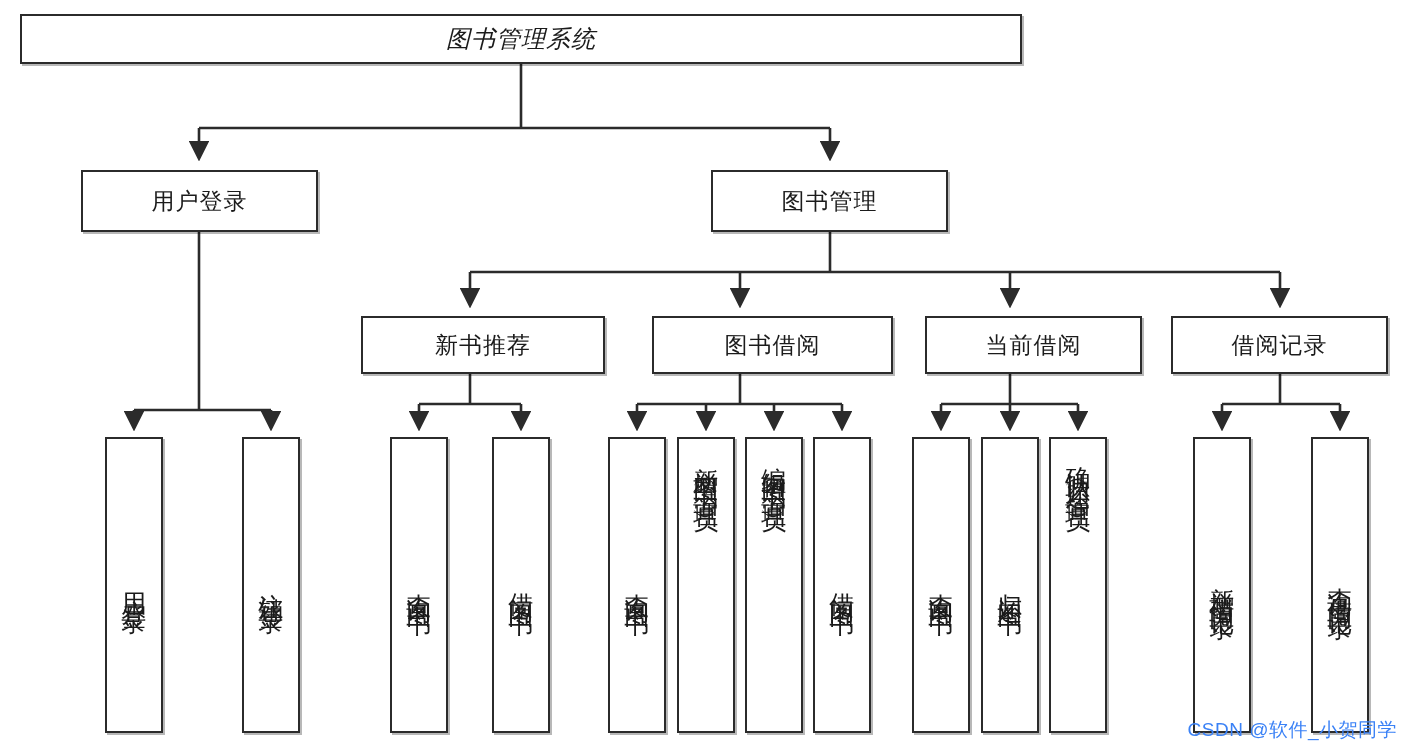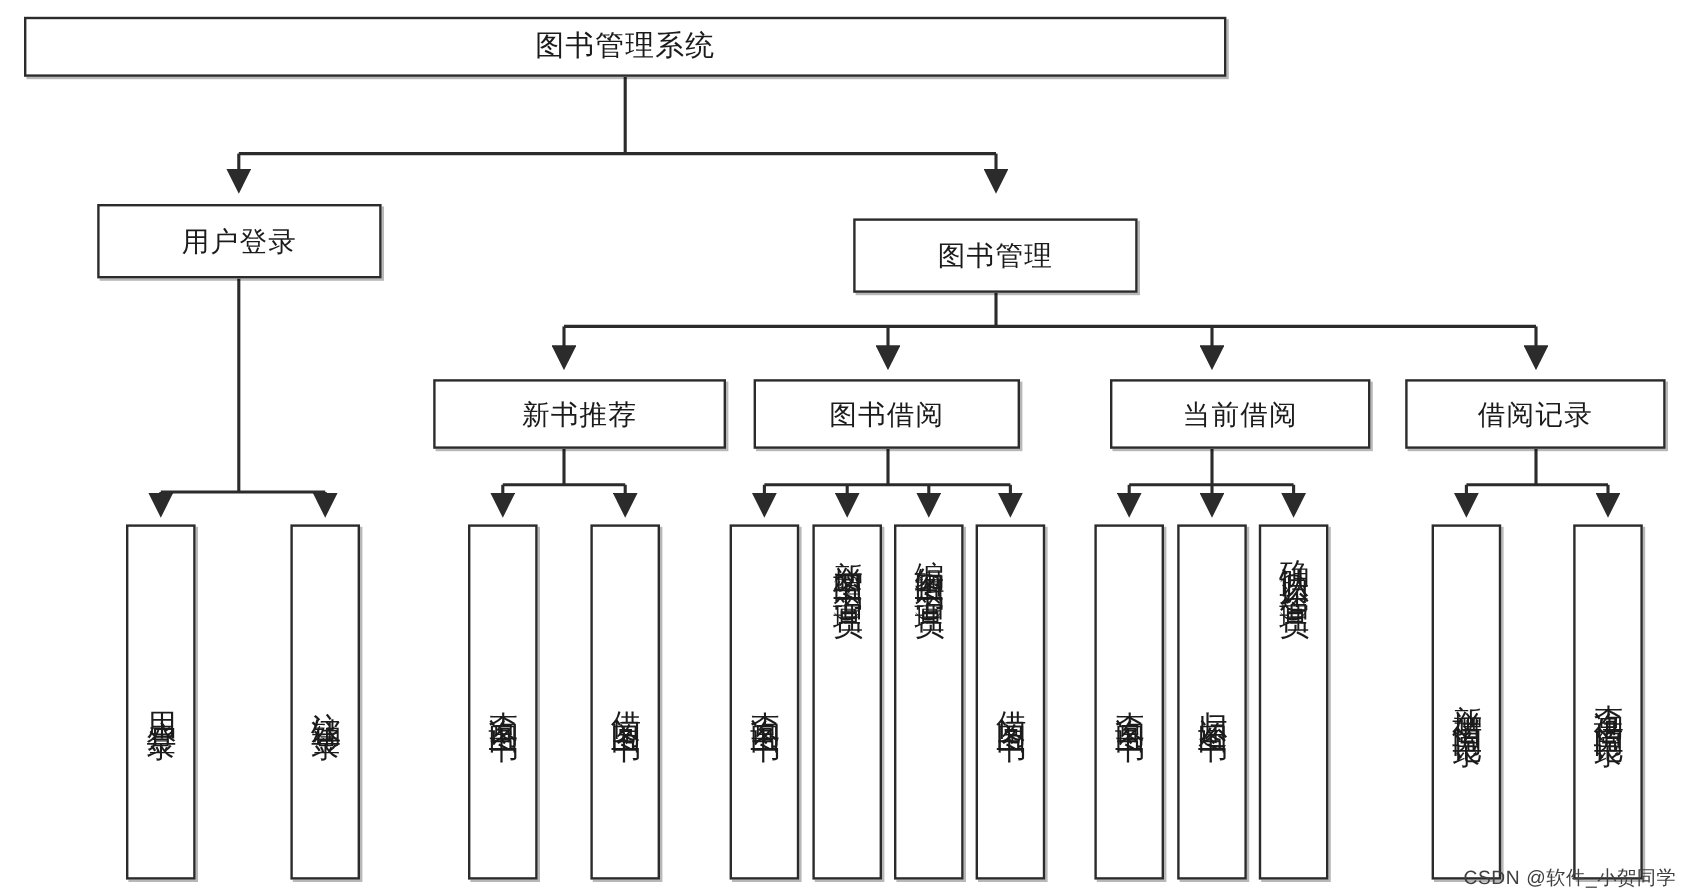--- a/index.html
+++ b/index.html
@@ -40,20 +40,21 @@
     letter-spacing: 1px;
     white-space: nowrap;
     line-height: 1.05;
   }
   
   .node.horiz .label {
     font-size: 23px;
   }
   .node.root .label {
     font-size: 24px;
+    font-style: italic;
   }
   
   .node.vert {
     align-items: flex-start;
     justify-content: center;
     padding-top: 8px;
   }
   .node.vert .label {
     writing-mode: vertical-rl;
     text-orientation: upright;
@@ -62,22 +63,22 @@
     white-space: nowrap;
   }
   .node.vert.centered {
     align-items: center;
     padding-top: 0;
   }
   .watermark {
     position: absolute;
     right: 8px;
     bottom: 4px;
-    font-size: 16px;
-    color: #404040;
+    font-size: 19px;
+    color: #3b82f6;
     white-space: nowrap;
     letter-spacing: 0.5px;
   }
 </style>
 </head>
 <body>
 
 <div id="canvas">
 
   <svg class="connectors" viewBox="0 0 1405 747" xmlns="http://www.w3.org/2000/svg">
@@ -130,28 +131,28 @@
     </g>
   </svg>
 
   <div class="node horiz root" style="left:20px; top:14px; width:1002px; height:50px;">
     <span class="label">图书管理系统</span>
   </div>
 
   <div class="node horiz" style="left:81px; top:170px; width:237px; height:62px;">
     <span class="label">用户登录</span>
   </div>
-  <div class="node horiz" style="left:711px; top:170px; width:237px; height:62px;margin-top:12px;">
+  <div class="node horiz" style="left:711px; top:170px; width:237px; height:62px;">
     <span class="label">图书管理</span>
   </div>
 
   <div class="node horiz" style="left:361px; top:316px; width:244px; height:58px;">
     <span class="label">新书推荐</span>
   </div>
-  <div class="node horiz" style="left:628px; top:316px; width:222px; height:58px;">
+  <div class="node horiz" style="left:652px; top:316px; width:241px; height:58px;">
     <span class="label">图书借阅</span>
   </div>
   <div class="node horiz" style="left:901px; top:316px; width:217px; height:58px;margin-left:24px;">
     <span class="label">当前借阅</span>
   </div>
   <div class="node horiz" style="left:1171px; top:316px; width:217px; height:58px;justify-content:center;">
     <span class="label">借阅记录</span>
   </div>
 
   <div class="node vert centered" style="left:105px; top:437px; width:58px; height:296px;">

